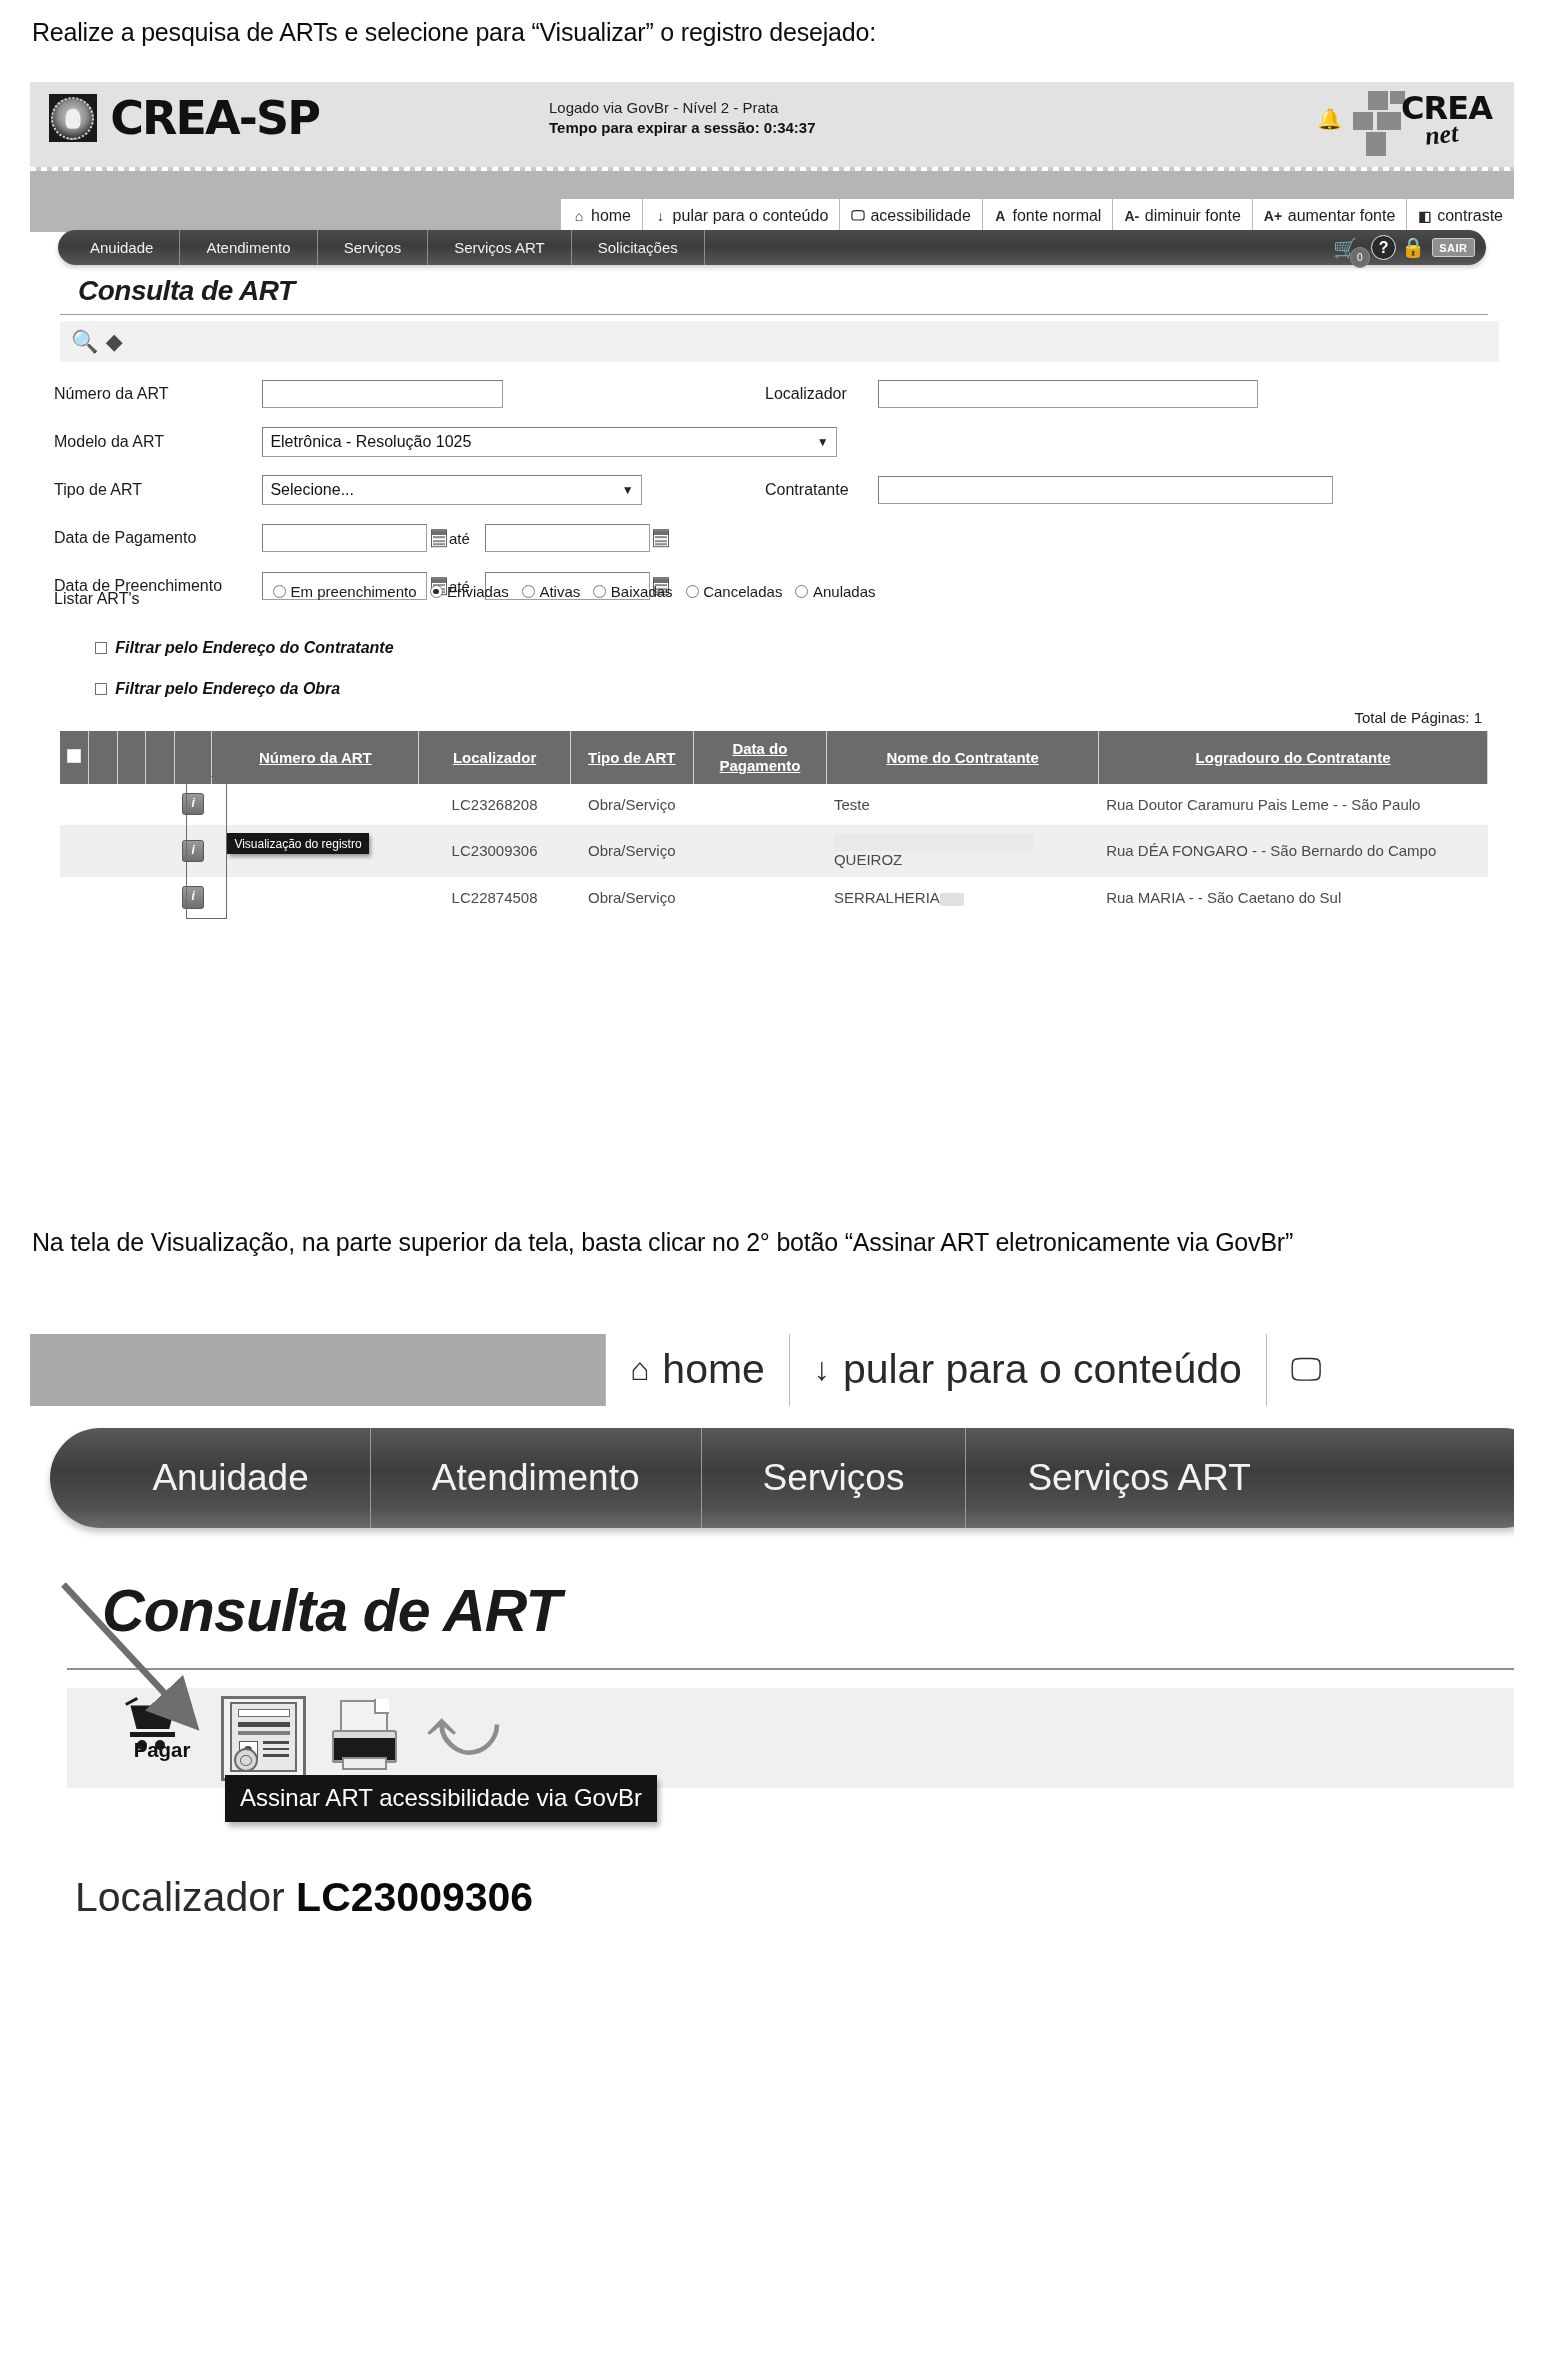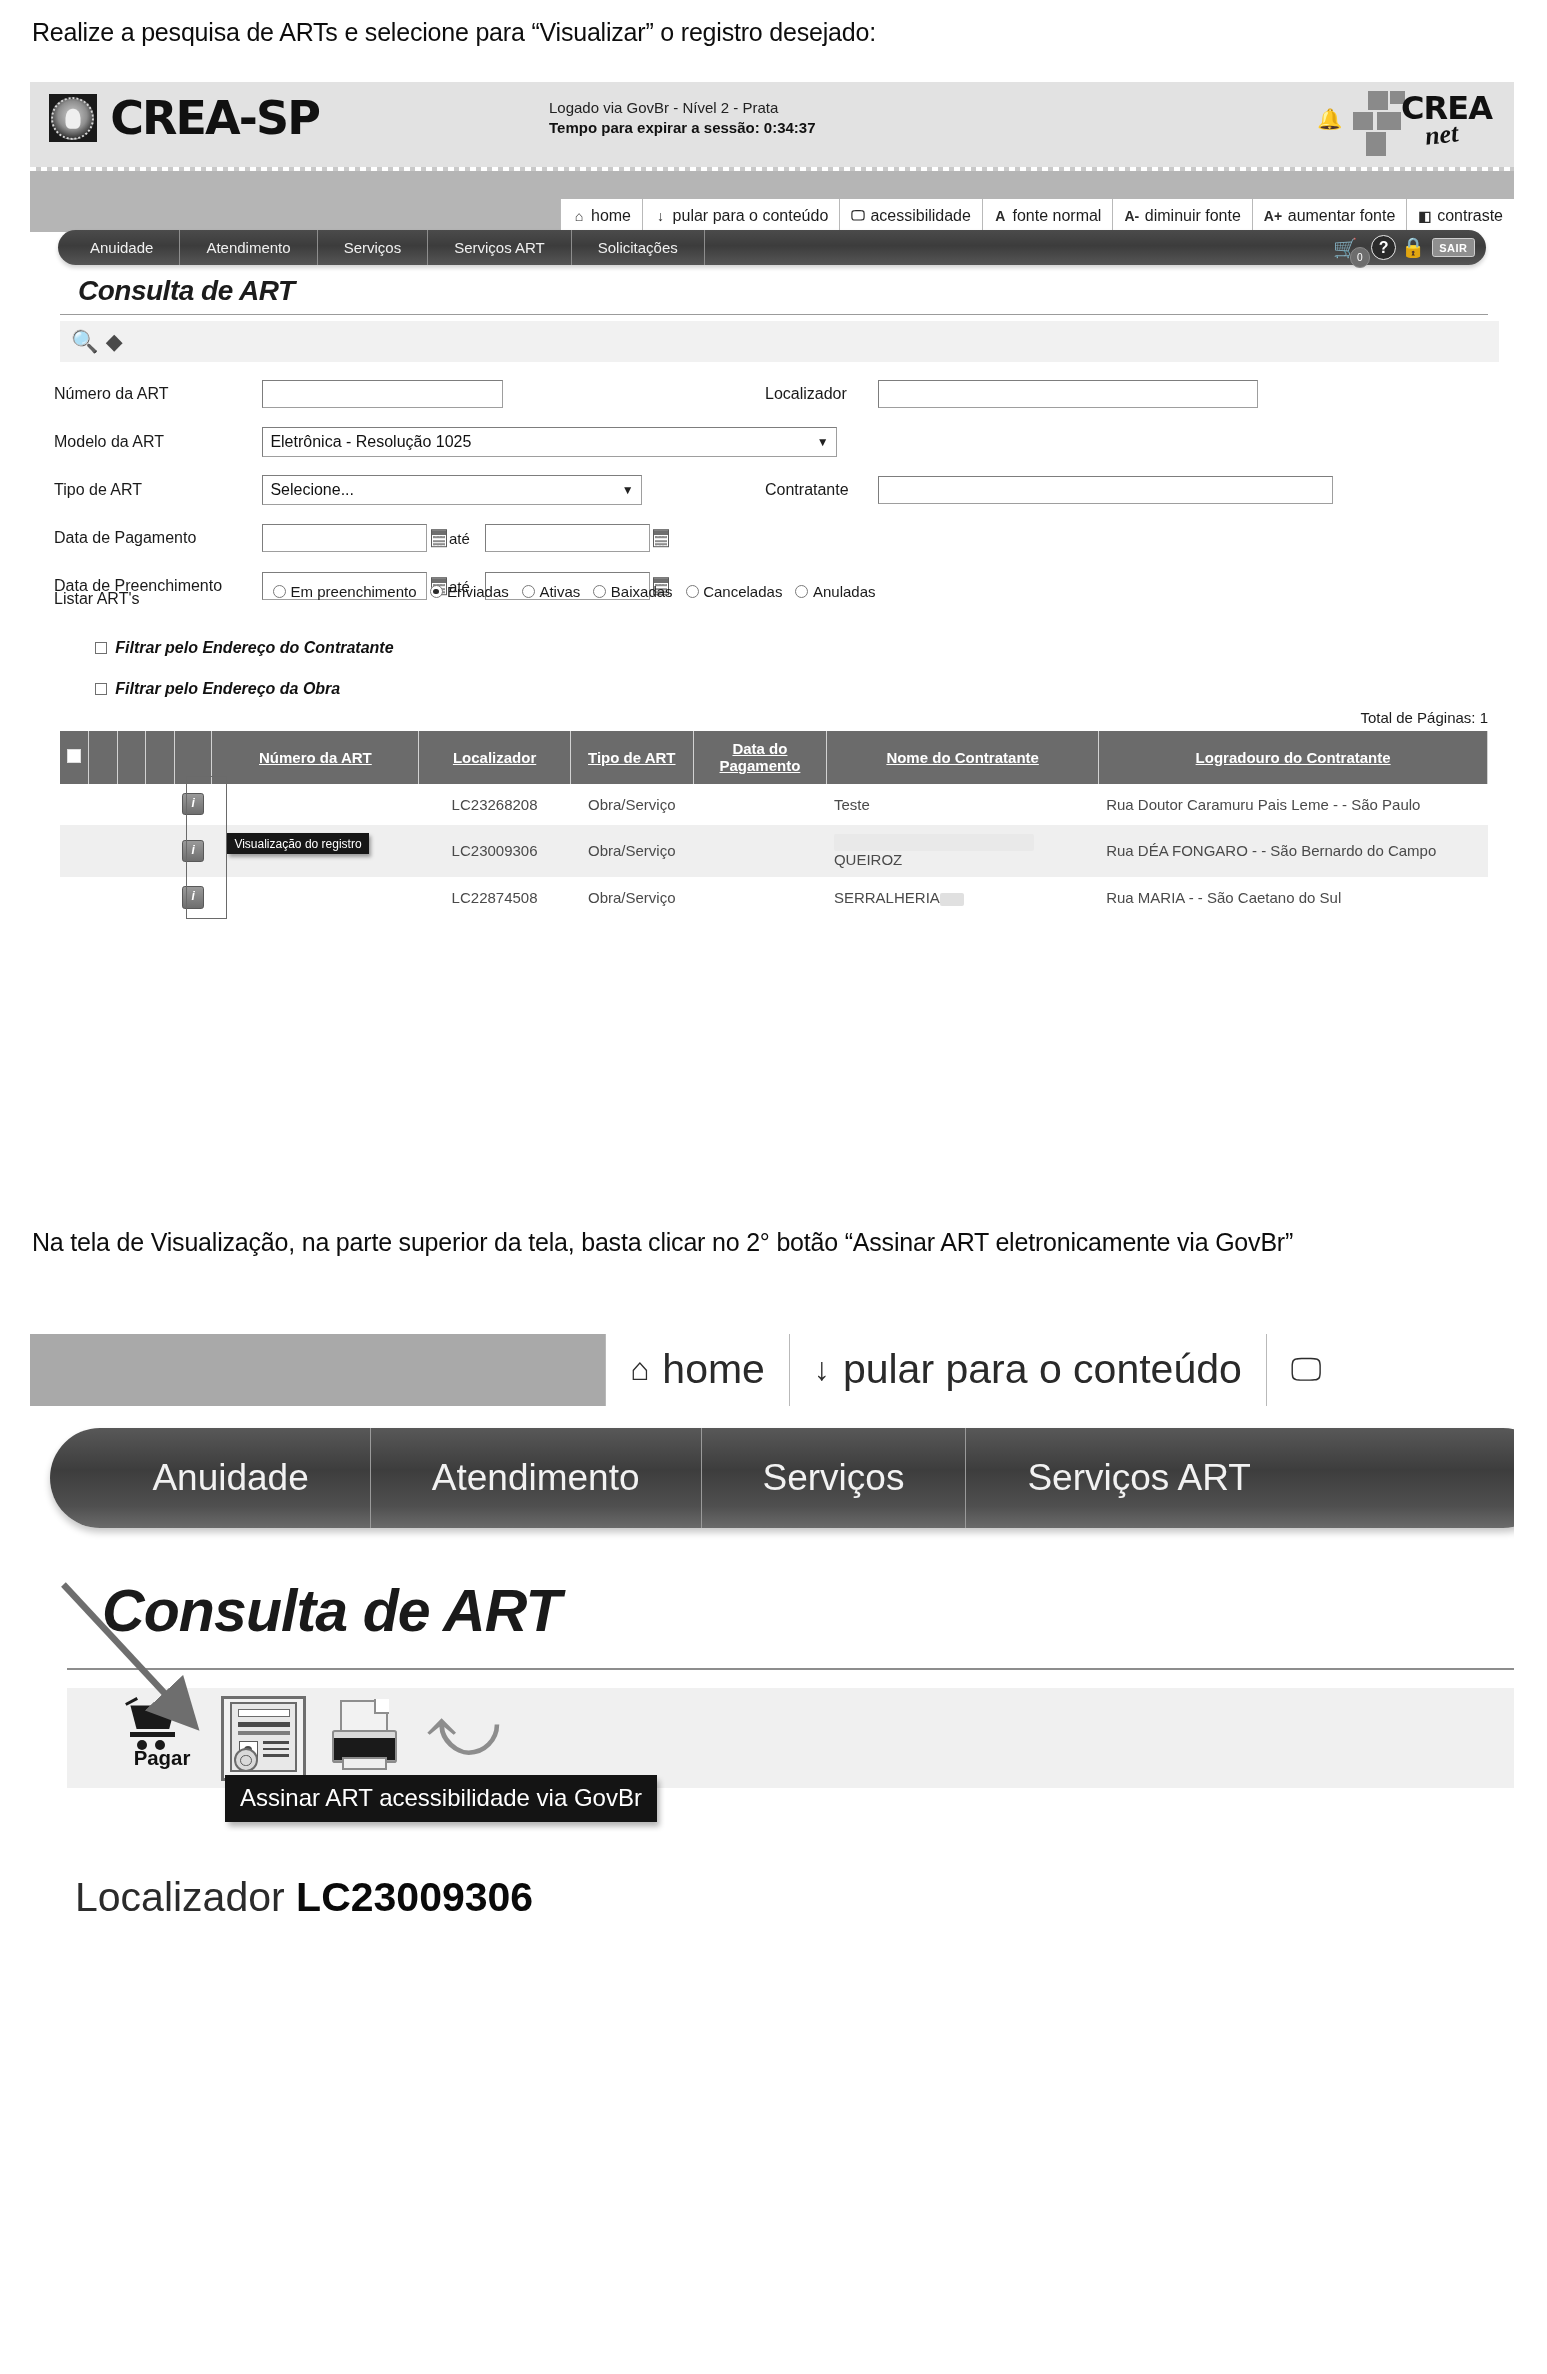--- a/index.html
+++ b/index.html
@@ -313,21 +313,21 @@
     box-sizing: border-box; flex: none;
   }
   .cb-row .txt {
     font-size: 16px; font-style: italic; font-weight: 700; color: #111;
   }
   #cb-contratante { top: 557px; }
   #cb-obra { top: 598px; }
 
   
   .total-pages {
-    position: absolute; right: 26px; top: 627px;
+    position: absolute; right: 32px; top: 627px;
     font-size: 15px; color: #1a1a1a;
   }
 
   
   .rtable {
     position: absolute; left: 30px; top: 649px;
     width: 1428px;
     border-collapse: collapse;
     font-size: 15px;
   }
@@ -473,21 +473,21 @@
     position: absolute; top: 42px; width: 10.2px; height: 10.2px; border-radius: 50%; background: #1a1a1a;
   }
   .icon-pagar .w1 { left: 14px; }
   .icon-pagar .w2 { left: 32px; }
   .icon-pagar .plus-v, .icon-pagar .plus-h {
     position: absolute; background: #1a1a1a;
   }
   .icon-pagar .plus-v { left: 52px; top: 1.9px; width: 5.6px; height: 20.4px; }
   .icon-pagar .plus-h { left: 45px; top: 9.3px; width: 20.4px; height: 5.6px; }
   .icon-pagar .pagar-txt {
-    position: absolute; left: 0; bottom: 8px; width: 78px; text-align: center;
+    position: absolute; left: 0; bottom: 16px; width: 78px; text-align: center;
     font-size: 20.4px; font-weight: 700; color: #111;
   }
 
   
   .icon-sign-wrap {
     position: relative; width: 85px; height: 85px;
     border: 3.7px solid #6e6e6e; box-sizing: border-box; background: #f2f2f2;
     flex: none;
   }
   .icon-sign {

